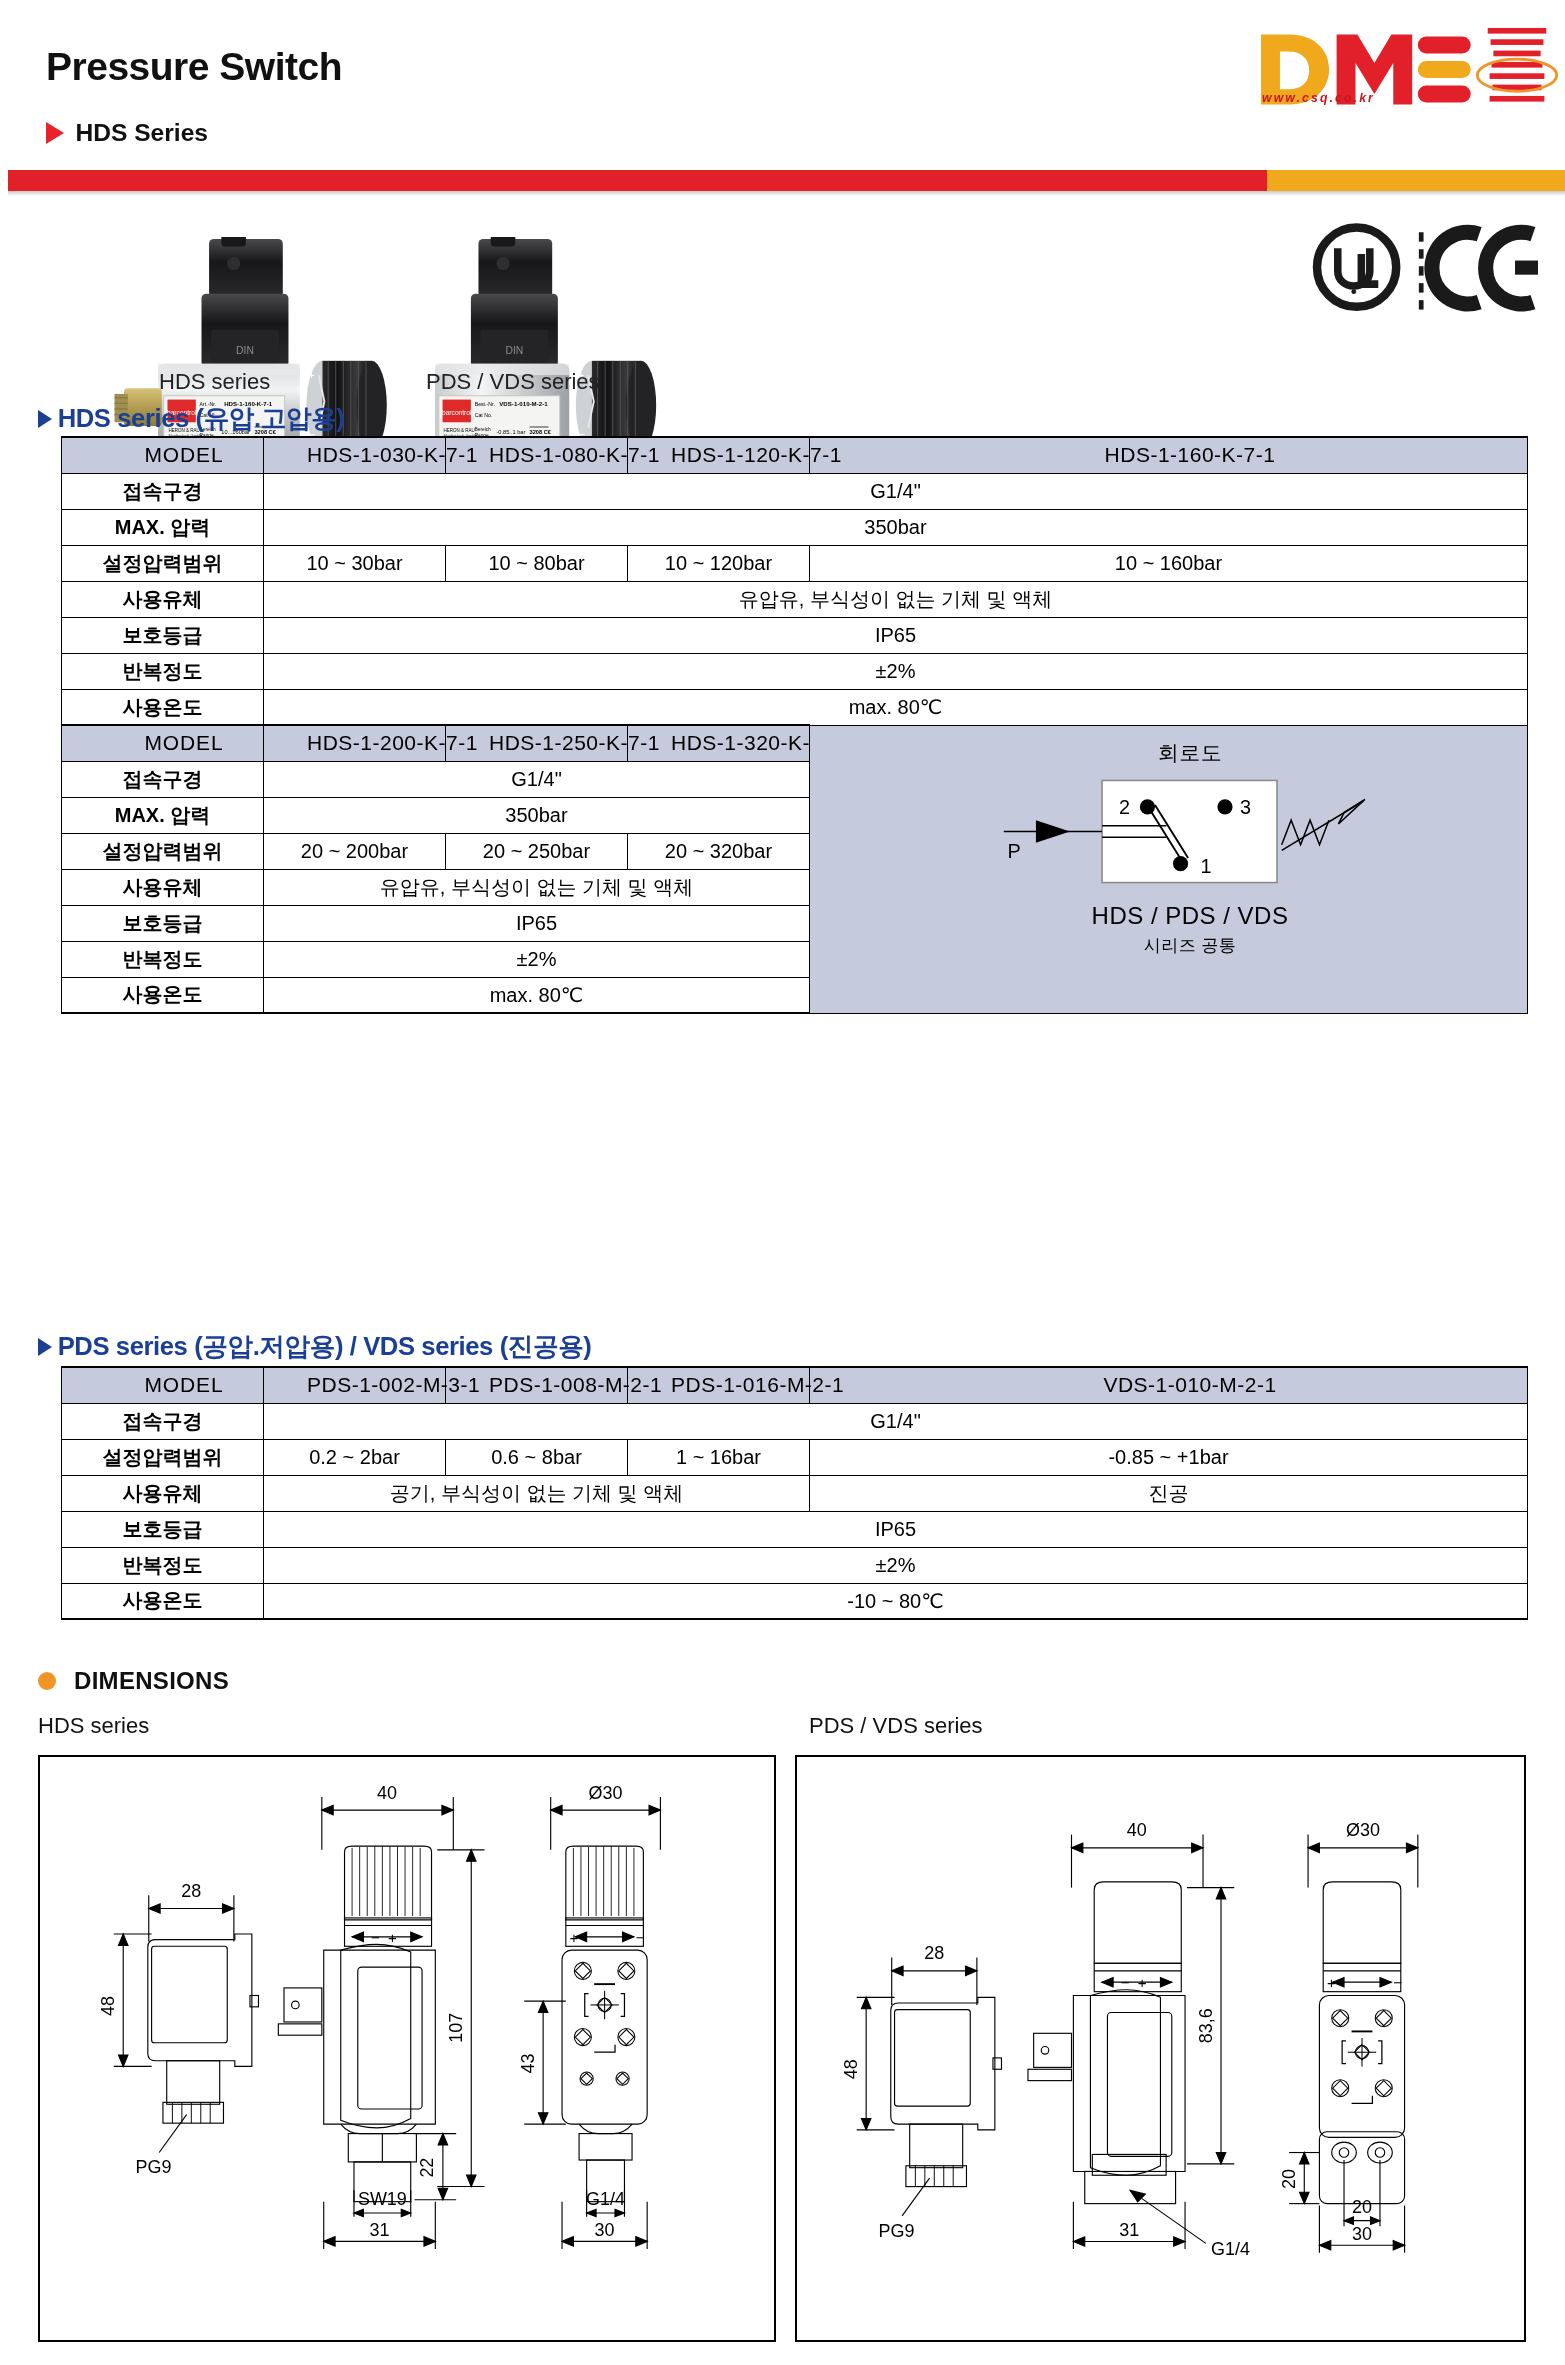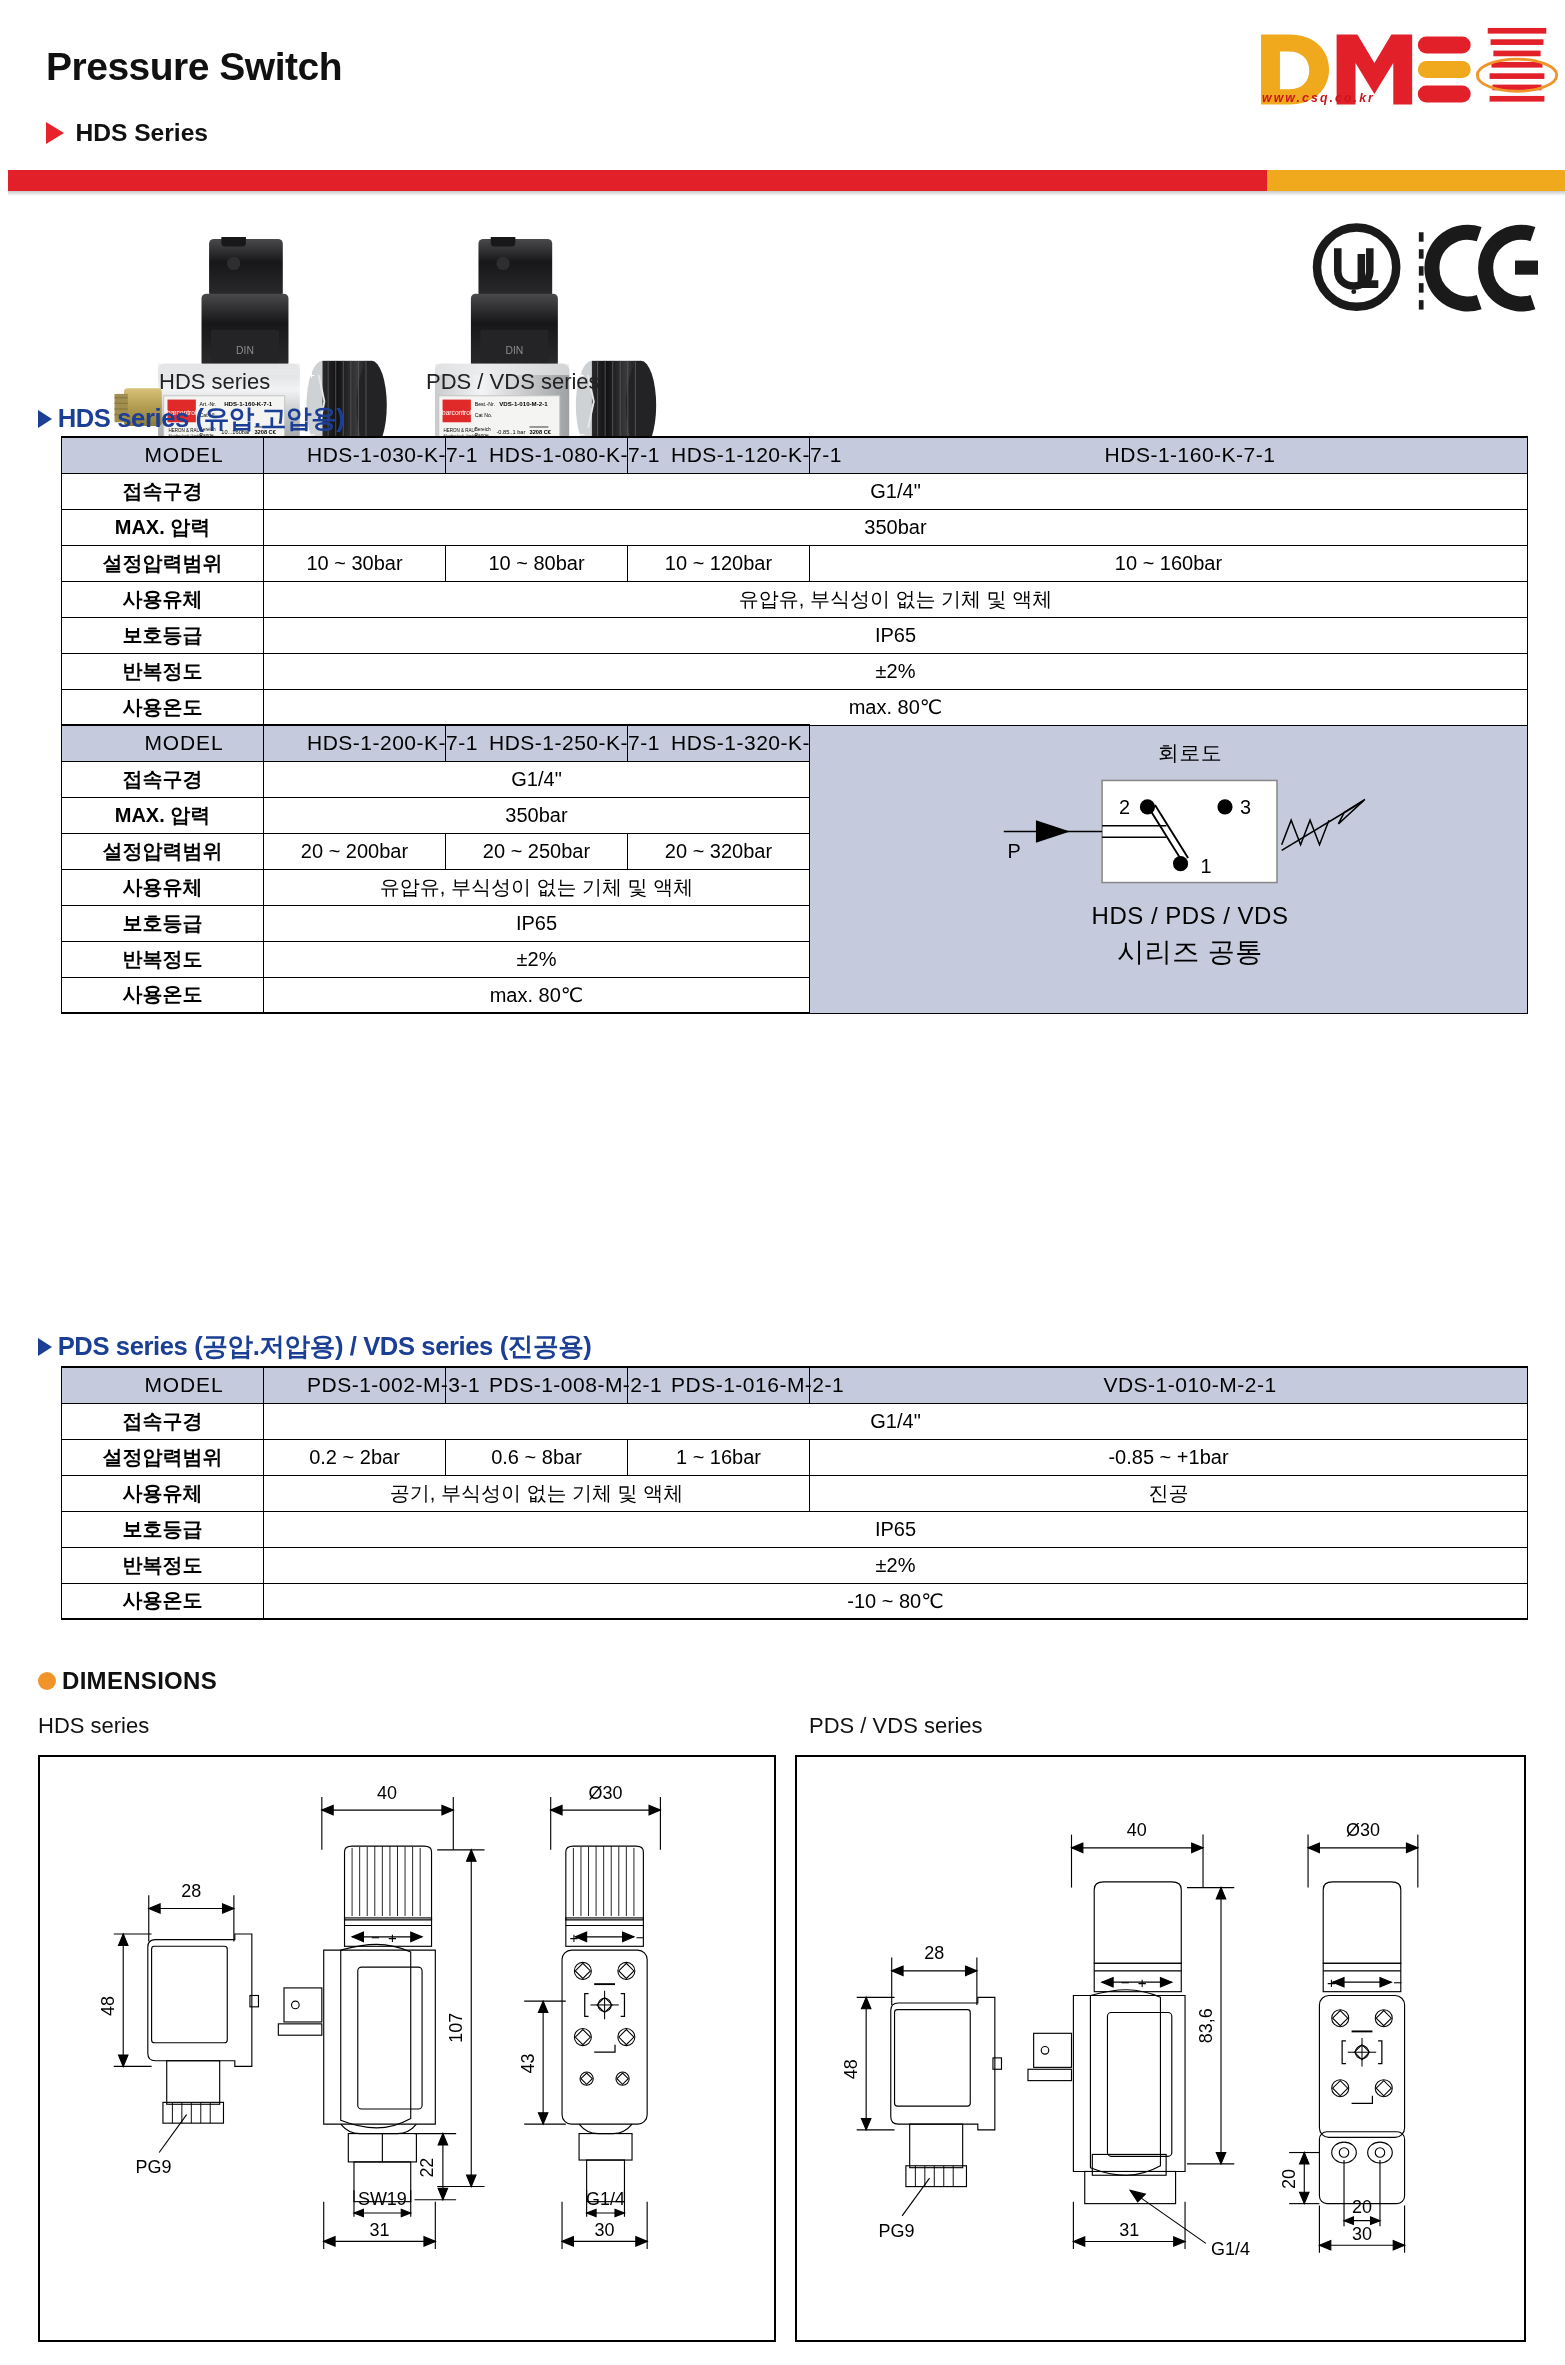--- a/index.html
+++ b/index.html
@@ -77,21 +77,21 @@
     letter-spacing: 0.5px;
     padding-left: 43px;
   }
   .dtable td.lbl { font-weight: bold; font-size: 20px; }
   .dtable tr.hdr td.lbl { font-weight: normal; letter-spacing: 0.9px; }
   .thick-top td { border-top: 2.8px solid #000; }
   .thick-bot td { border-bottom: 2.8px solid #000; }
   .circuit-cell { border: 0.9px solid #000 !important; background: #fff; position: relative; }
 
   
-  #dim-head { position: absolute; left: 38px; top: 1667px; display: flex; align-items: center; gap: 6px; }
+  #dim-head { position: absolute; left: 38px; top: 1667px; display: flex; align-items: center; gap: 18px; }
   .dot-orange { width: 18px; height: 18px; border-radius: 50%; background: #f0942a; }
   #dim-head-text { font-size: 24px; font-weight: bold; color: #111; letter-spacing: 0.3px; }
 
   .dim-sub { position: absolute; font-size: 22px; color: #111; }
   .dim-box { position: absolute; border: 2.8px solid #000; background: #fff; }
 
   svg { display: block; }
 </style>
 </head>
 <body>
@@ -404,21 +404,21 @@
               <text x="140" y="46" font-size="21" font-family="Liberation Sans, sans-serif">2</text>
               <text x="268" y="46" font-size="21" font-family="Liberation Sans, sans-serif">3</text>
               <text x="226" y="108" font-size="21" font-family="Liberation Sans, sans-serif">1</text>
 
               <polyline points="312,78 322,52 332,78 342,52 352,78 362,52" fill="none" stroke="#000" stroke-width="1.6"></polyline>
               <line x1="312" y1="84" x2="398" y2="32" stroke="#000" stroke-width="1.6"></line>
               <polygon points="372,56 400,30 378,44" fill="none" stroke="#000" stroke-width="1.6"></polygon>
             </svg>
           </div>
           <div style="position:absolute;left:0;right:0;top:176px;text-align:center;font-size:24px;">HDS / PDS / VDS</div>
-          <div style="position:absolute;left:0;right:0;top:208px;text-align:center;font-size:27px;">시리즈 공통</div>
+          <div style="position:absolute;left:0;right:0;top:208px;text-align:center;font-size:17px;">시리즈 공통</div>
         </div>
       </td>
     </tr>
     <tr>
       <td class="lbl">접속구경</td>
       <td colspan="3">G1/4"</td>
     </tr>
     <tr>
       <td class="lbl">MAX. 압력</td>
       <td colspan="3">350bar</td>

